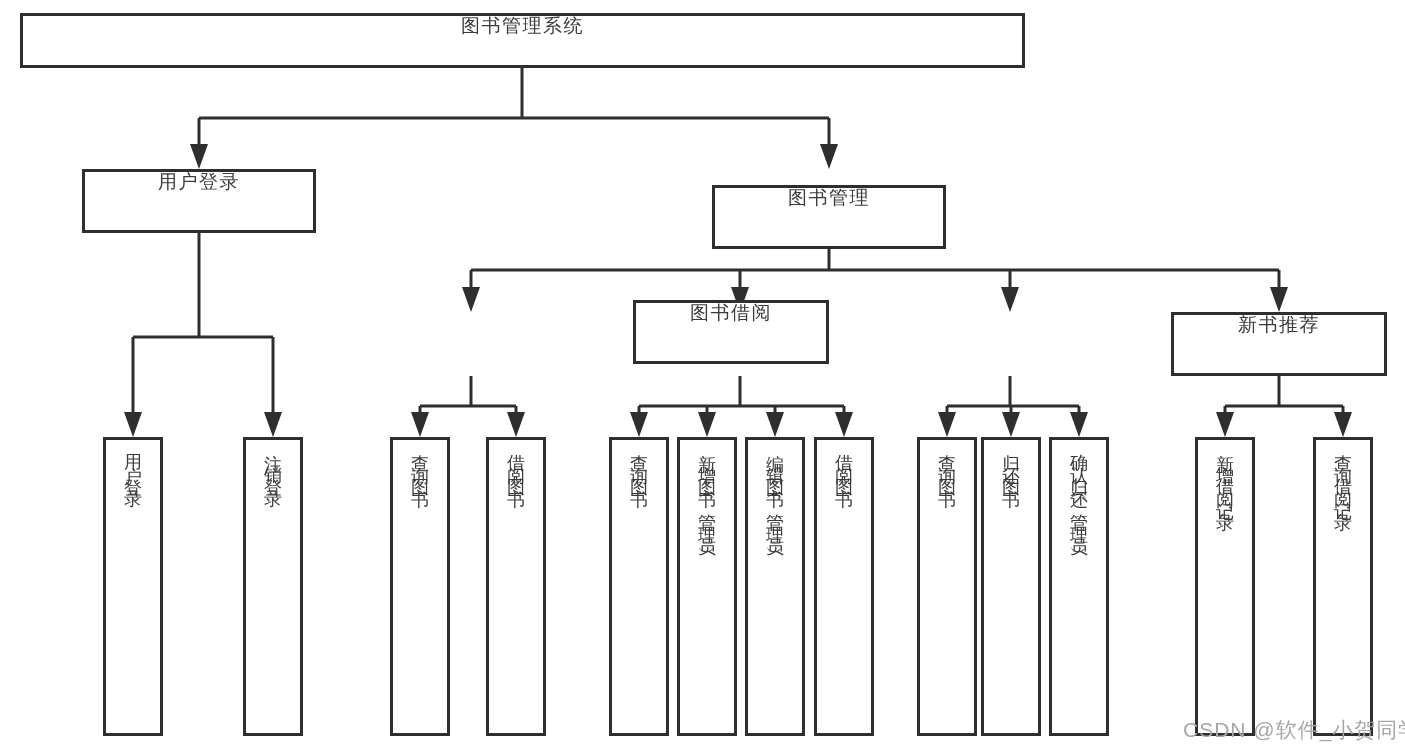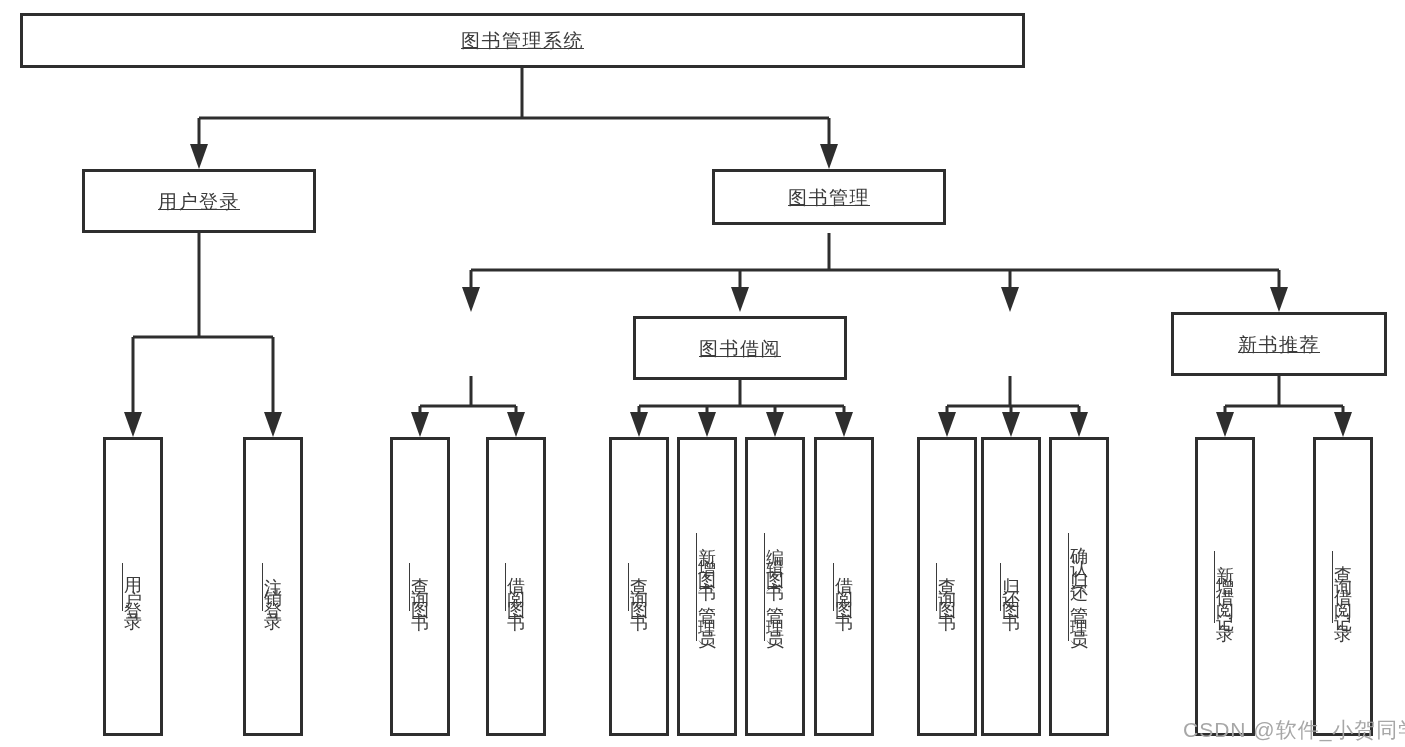--- a/index.html
+++ b/index.html
@@ -23,27 +23,26 @@
     position: absolute;
     left: 0; top: 0;
     width: 1405px; height: 747px;
   }
   .node {
     position: absolute;
     border: 3px solid var(--line);
     background: var(--box-background);
     color: var(--text);
     display: flex;
-    align-items: center;
+    align-items: flex-start;
     justify-content: center;
     font-size: 19px;
     letter-spacing: 1.5px;
     line-height: 1;
     text-align: center;
-    text-decoration: underline;
   }
   .node.vertical {
     font-size: 18px;
     letter-spacing: 0;
   }
   .node.vertical .vtext {
     writing-mode: vertical-rl;
     text-orientation: mixed;
     letter-spacing: 12px;
     line-height: 1;
@@ -96,25 +95,25 @@
     </g>
   </svg>
 
   <div class="node" style="left:20px; top:13px; width:1005px; height:55px;">
     <span>图书管理系统</span>
   </div>
 
   <div class="node" style="left:82px; top:169px; width:234px; height:64px;">
     <span>用户登录</span>
   </div>
-  <div class="node" style="left:712px; top:169px; width:234px; height:56px;">
+  <div class="node" style="left:712px; top:185px; width:234px; height:64px;">
     <span>图书管理</span>
   </div>
 
-  <div class="node" style="left:633px; top:316px; width:214px; height:64px;">
+  <div class="node" style="left:633px; top:300px; width:196px; height:64px;">
     <span>图书借阅</span>
   </div>
   <div class="node" style="left:1171px; top:312px; width:216px; height:64px;">
     <span>新书推荐</span>
   </div>
 
   <div class="node vertical" style="left:103px; top:437px; width:60px; height:299px;">
     <span class="vtext">用户登录</span>
   </div>
   <div class="node vertical" style="left:243px; top:437px; width:60px; height:299px;">

